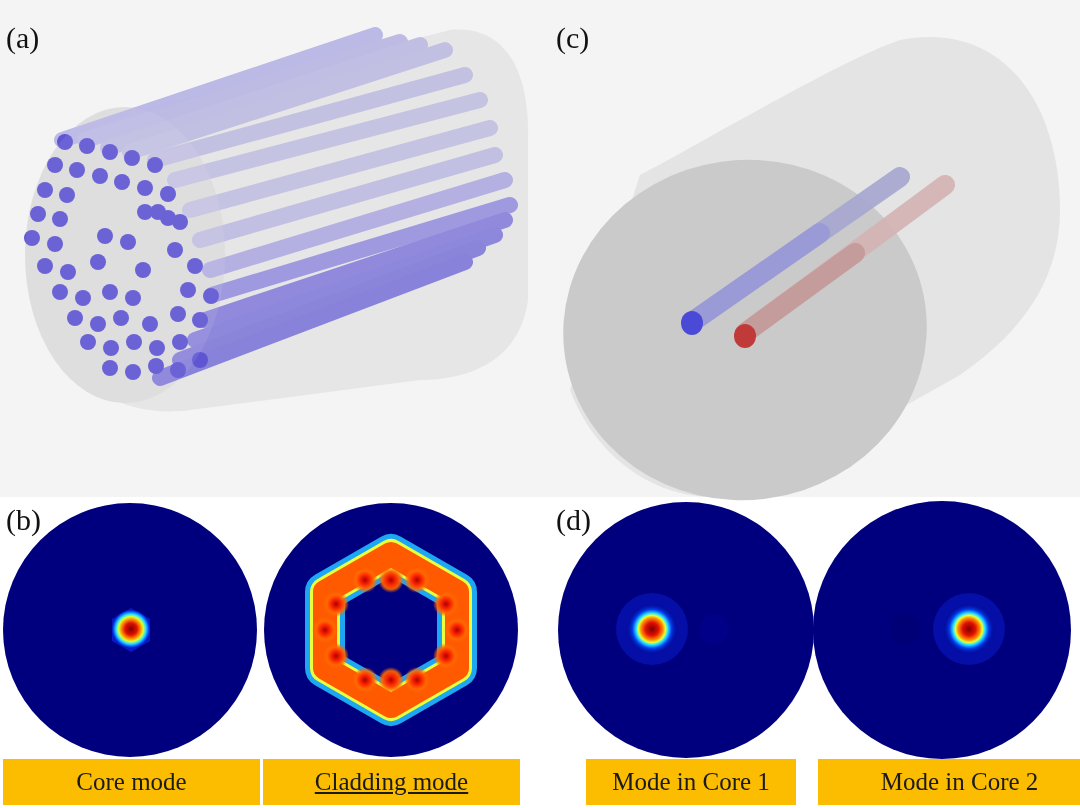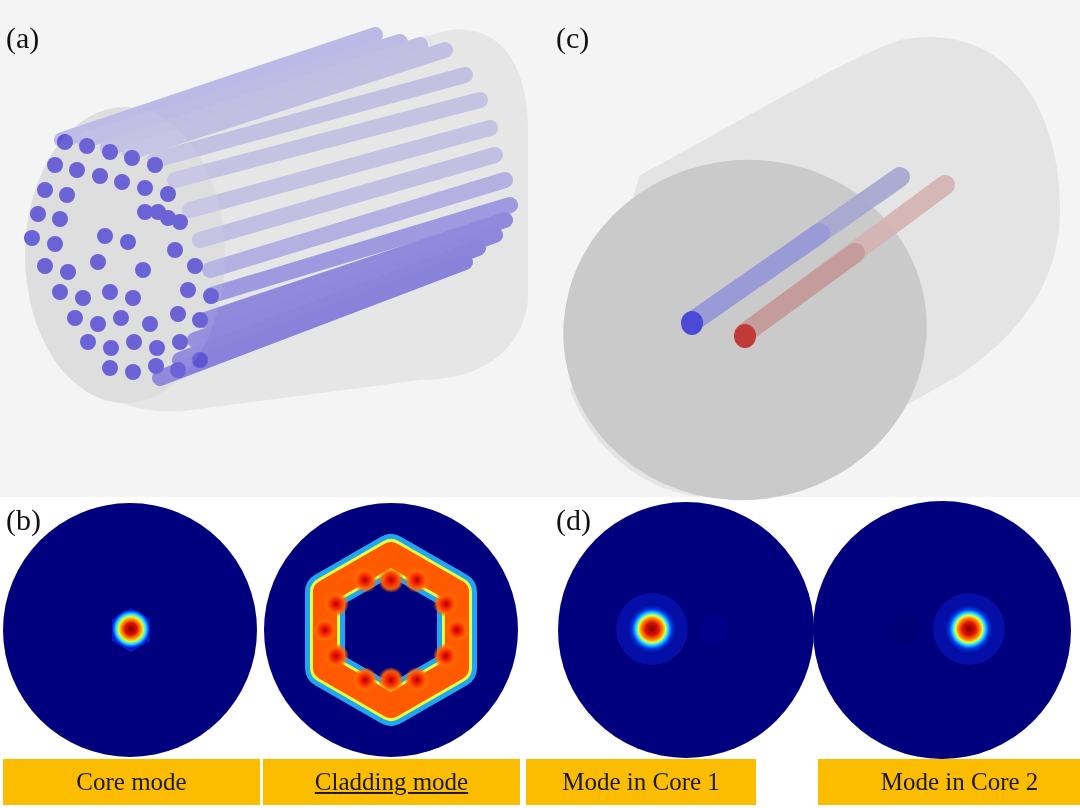--- a/index.html
+++ b/index.html
@@ -201,14 +201,14 @@
       <circle cx="969" cy="629" r="36" fill="#0818c0" opacity="0.6"></circle>
       <circle cx="969" cy="629" r="26" fill="url(#bigMode)"></circle>
       <circle cx="905" cy="629" r="15" fill="#000070" opacity="0.6"></circle>
     </g>
   </g>
   <text x="556" y="530" font-size="30" fill="#111" font-family="Liberation Serif, serif">(d)</text>
 </svg>
 
 <div class="bar" style="left:3px;width:257px;">Core mode</div>
 <div class="bar" style="left:263px;width:257px;text-decoration:underline;">Cladding mode</div>
-<div class="bar" style="left:526px;width:230px;text-align:right;">Mode in Core 1</div>
+<div class="bar" style="left:586px;width:210px;text-align:right;">Mode in Core 1</div>
 <div class="bar" style="left:818px;width:259px;padding-left:12px;">Mode in Core 2</div>
 
 </body></html>

